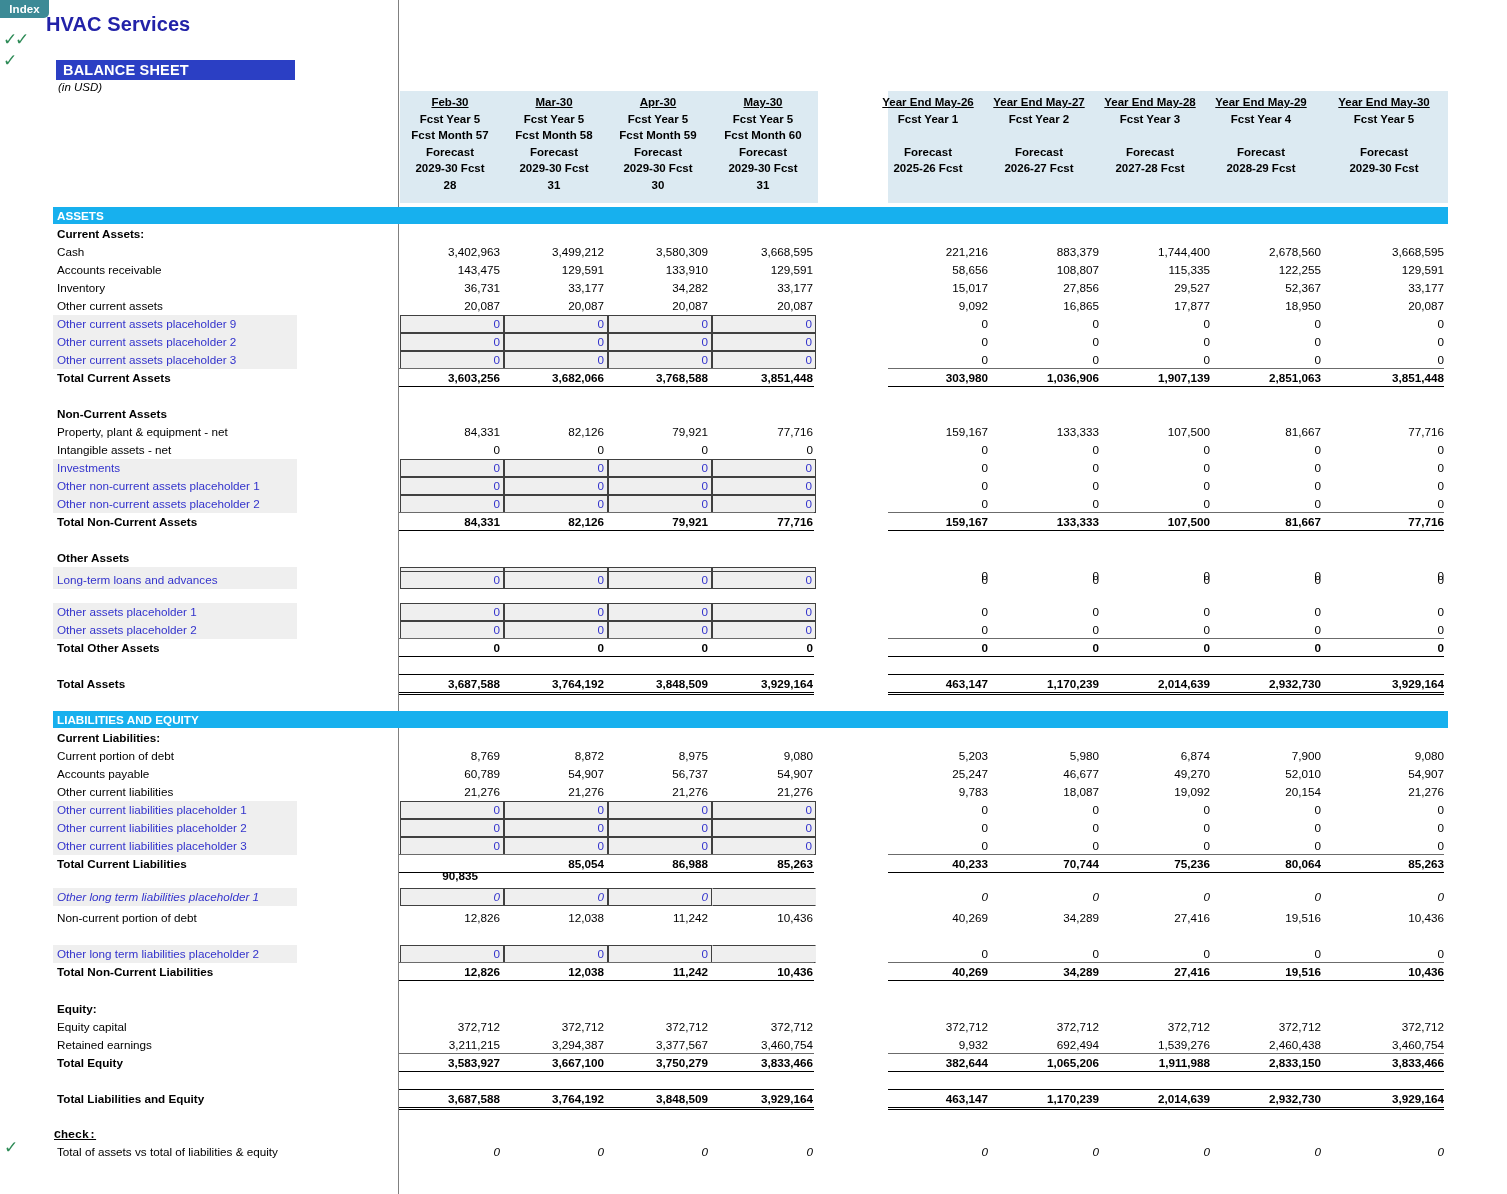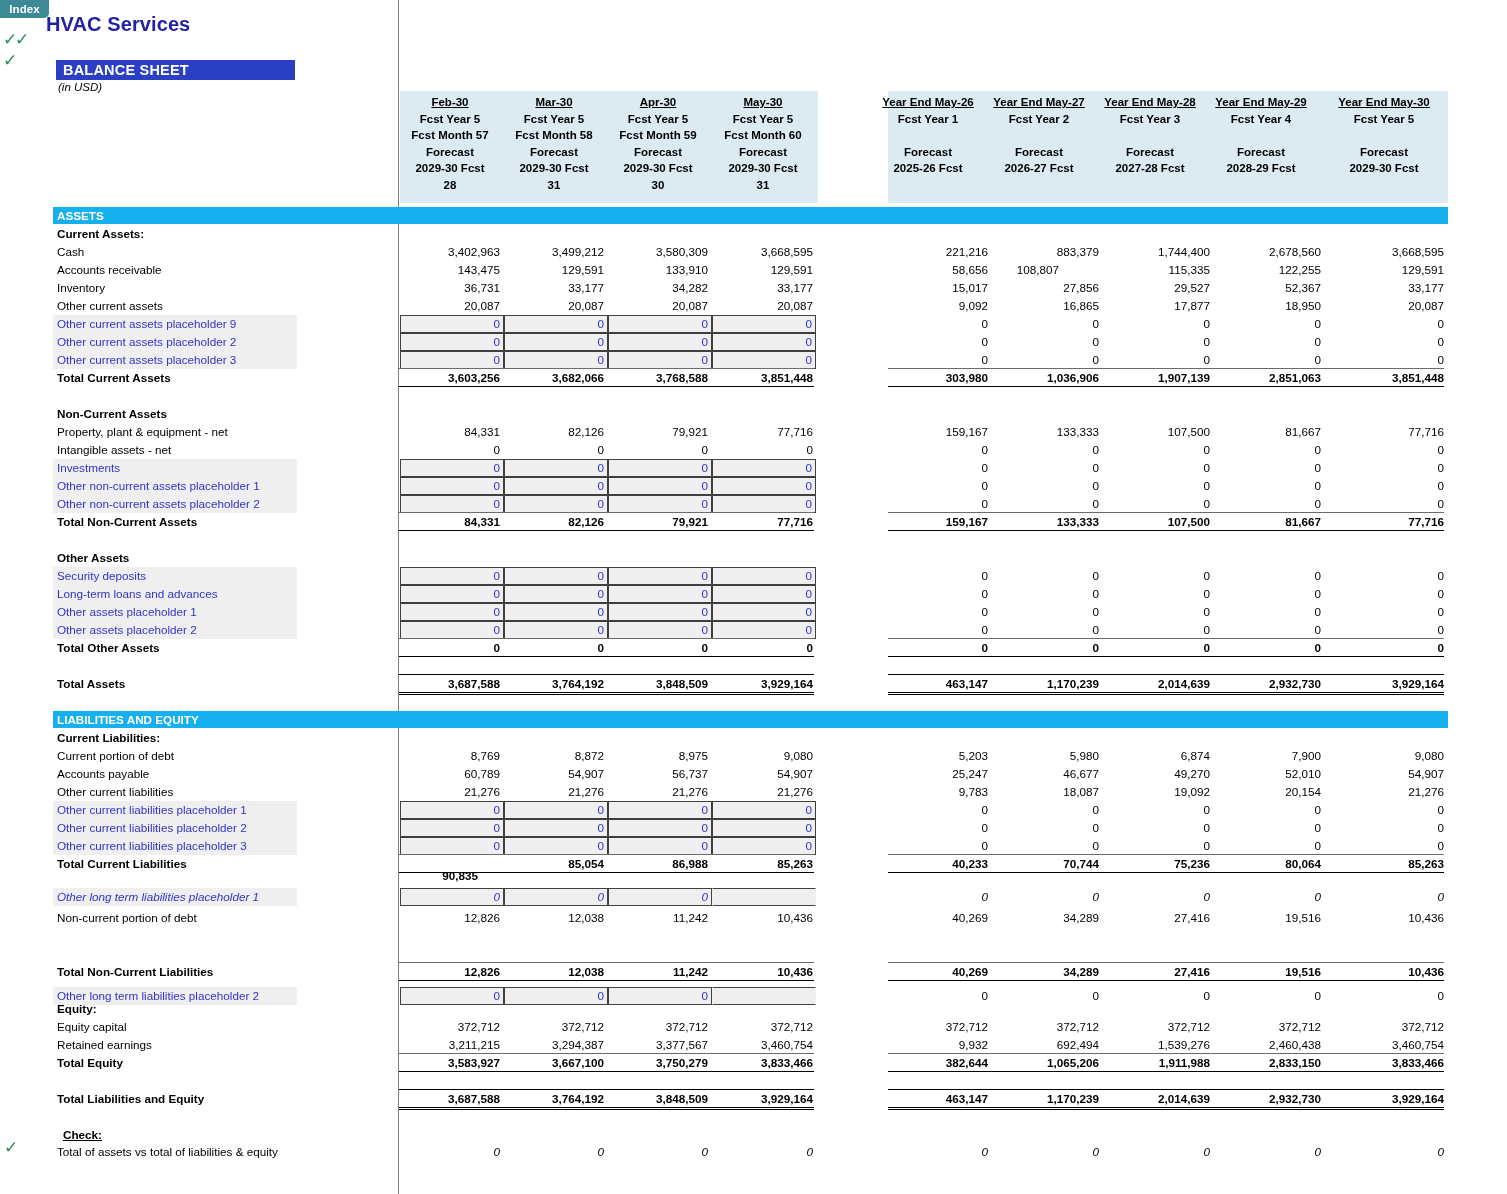--- a/index.html
+++ b/index.html
@@ -294,21 +294,21 @@
         <div class="cell" style="left: 1217px; width: 104px;">2,678,560</div>
         <div class="cell" style="left: 1340px; width: 104px;">3,668,595</div>
       </div>
       <div class="row" style="top: 261px;">
         <div class="label">Accounts receivable</div>
         <div class="cell" style="left: 396px; width: 104px;">143,475</div>
         <div class="cell" style="left: 500px; width: 104px;">129,591</div>
         <div class="cell" style="left: 604px; width: 104px;">133,910</div>
         <div class="cell" style="left: 709px; width: 104px;">129,591</div>
         <div class="cell" style="left: 884px; width: 104px;">58,656</div>
-        <div class="cell" style="left: 955px; width: 104px;">108,807</div>
+        <div class="cell" style="left: 995px; width: 104px;">108,807</div>
         <div class="cell" style="left: 1106px; width: 104px;">115,335</div>
         <div class="cell" style="left: 1217px; width: 104px;">122,255</div>
         <div class="cell" style="left: 1340px; width: 104px;">129,591</div>
       </div>
       <div class="row" style="top: 279px;">
         <div class="label">Inventory</div>
         <div class="cell" style="left: 396px; width: 104px;">36,731</div>
         <div class="cell" style="left: 500px; width: 104px;">33,177</div>
         <div class="cell" style="left: 604px; width: 104px;">34,282</div>
         <div class="cell" style="left: 709px; width: 104px;">33,177</div>
@@ -472,21 +472,21 @@
         <div class="incell" style="left: 400px; width: 104px;">0</div>
         <div class="incell" style="left: 504px; width: 104px;">0</div>
         <div class="incell" style="left: 608px; width: 104px;">0</div>
         <div class="incell" style="left: 712px; width: 104px;">0</div>
         <div class="cell" style="left: 884px; width: 104px;">0</div>
         <div class="cell" style="left: 995px; width: 104px;">0</div>
         <div class="cell" style="left: 1106px; width: 104px;">0</div>
         <div class="cell" style="left: 1217px; width: 104px;">0</div>
         <div class="cell" style="left: 1340px; width: 104px;">0</div>
       </div>
-      <div class="row" style="top: 585px; padding-left: 16px;">
+      <div class="row" style="top: 571px; padding-left: 16px;">
         <div class="lbl-shade"></div>
         <div class="label blue">Long-term loans and advances</div>
         <div class="incell" style="left: 400px; width: 104px;">0</div>
         <div class="incell" style="left: 504px; width: 104px;">0</div>
         <div class="incell" style="left: 608px; width: 104px;">0</div>
         <div class="incell" style="left: 712px; width: 104px;">0</div>
         <div class="cell" style="left: 884px; width: 104px;">0</div>
         <div class="cell" style="left: 995px; width: 104px;">0</div>
         <div class="cell" style="left: 1106px; width: 104px;">0</div>
         <div class="cell" style="left: 1217px; width: 104px;">0</div>
@@ -663,21 +663,21 @@
         <div class="incell" style="left: 400px; width: 104px;">0</div>
         <div class="incell" style="left: 504px; width: 104px;">0</div>
         <div class="incell" style="left: 608px; width: 104px;">0</div>
         <div class="incell blank" style="left: 712px; width: 104px;"></div>
         <div class="cell" style="left: 884px; width: 104px;">0</div>
         <div class="cell" style="left: 995px; width: 104px;">0</div>
         <div class="cell" style="left: 1106px; width: 104px;">0</div>
         <div class="cell" style="left: 1217px; width: 104px;">0</div>
         <div class="cell" style="left: 1340px; width: 104px;">0</div>
       </div>
-      <div class="row" style="top: 945px; margin-top: 42px;">
+      <div class="row" style="top: 945px;">
         <div class="lbl-shade"></div>
         <div class="label blue">Other long term liabilities placeholder 2</div>
         <div class="incell" style="left: 400px; width: 104px;">0</div>
         <div class="incell" style="left: 504px; width: 104px;">0</div>
         <div class="incell" style="left: 608px; width: 104px;">0</div>
         <div class="incell blank" style="left: 712px; width: 104px;"></div>
         <div class="cell" style="left: 884px; width: 104px;">0</div>
         <div class="cell" style="left: 995px; width: 104px;">0</div>
         <div class="cell" style="left: 1106px; width: 104px;">0</div>
         <div class="cell" style="left: 1217px; width: 104px;">0</div>
@@ -749,21 +749,21 @@
         <div class="cell bold" style="left: 884px; width: 104px;">463,147</div>
         <div class="cell bold" style="left: 995px; width: 104px;">1,170,239</div>
         <div class="cell bold" style="left: 1106px; width: 104px;">2,014,639</div>
         <div class="cell bold" style="left: 1217px; width: 104px;">2,932,730</div>
         <div class="cell bold" style="left: 1340px; width: 104px;">3,929,164</div>
       </div>
       <div class="rule" style="top: 1089px; left: 399px; width: 415px;"></div>
       <div class="rule" style="top: 1089px; left: 888px; width: 556px;"></div>
       <div class="dbl" style="top: 1107px; left: 399px; width: 415px;"></div>
       <div class="dbl" style="top: 1107px; left: 888px; width: 556px;"></div>
-      <div class="label bold uline" style="position: absolute; top: 1126px; left: 63px;">Check:</div>
+      <div class="label bold uline" style="position: absolute; top: 1126px; left: 54px; font-family: Liberation Mono, monospace;">Check:</div>
       <div class="row" style="top: 1143px;">
         <div class="label">Total of assets vs total of  liabilities &amp; equity</div>
         <div class="cell ital" style="left: 396px; width: 104px;">0</div>
         <div class="cell ital" style="left: 500px; width: 104px;">0</div>
         <div class="cell ital" style="left: 604px; width: 104px;">0</div>
         <div class="cell ital" style="left: 709px; width: 104px;">0</div>
         <div class="cell ital" style="left: 884px; width: 104px;">0</div>
         <div class="cell ital" style="left: 995px; width: 104px;">0</div>
         <div class="cell ital" style="left: 1106px; width: 104px;">0</div>
         <div class="cell ital" style="left: 1217px; width: 104px;">0</div>

